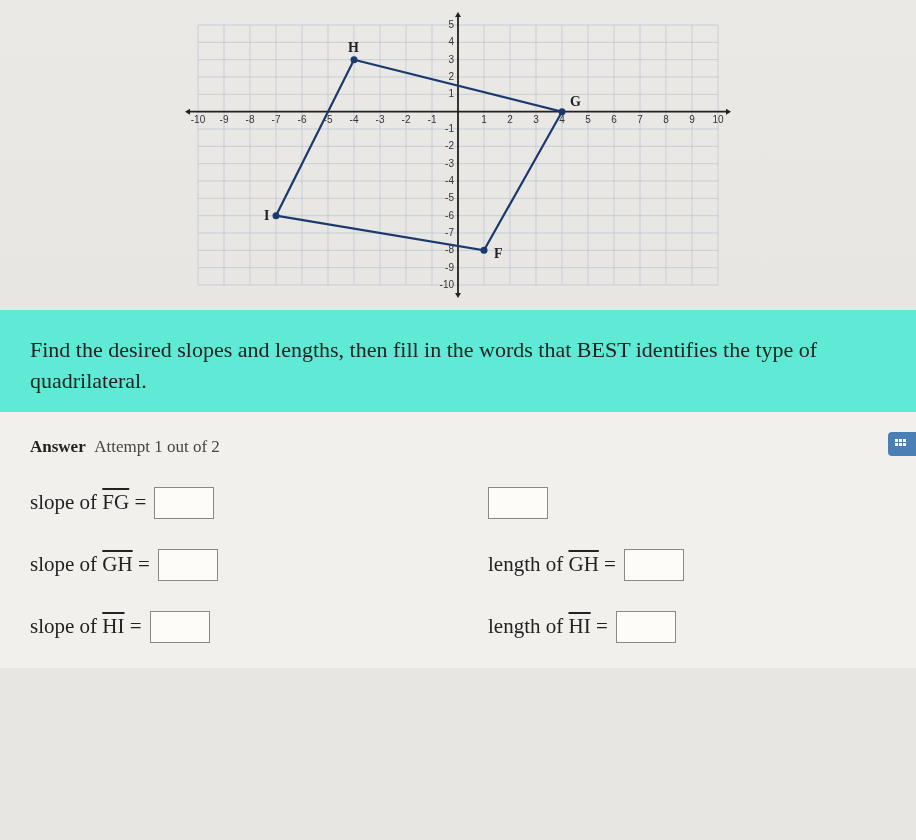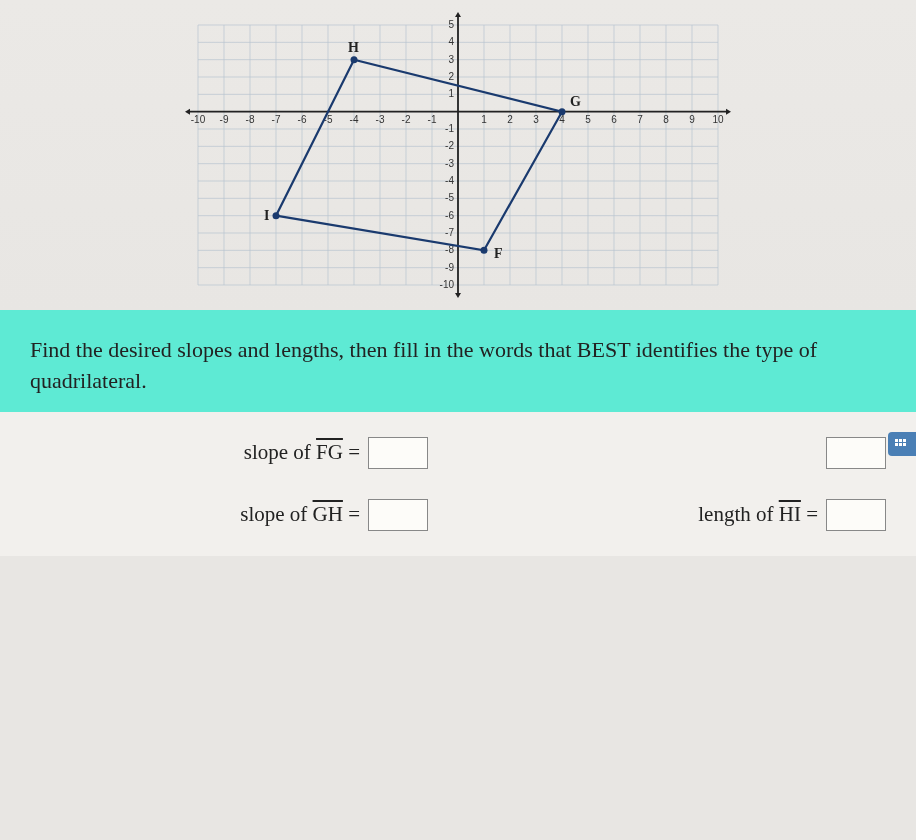--- a/index.html
+++ b/index.html
@@ -45,21 +45,20 @@
       display: grid;
       grid-template-columns: 1fr 1fr;
       gap: 30px 60px;
       font-size: 21px;
       color: #222;
     }
     .answer-row {
       display: flex;
       align-items: center;
       gap: 8px;
-      justify-content: flex-end;
     }
     .overline {
       text-decoration: overline;
     }
     .answer-input {
       width: 60px;
       height: 32px;
       border: 1px solid #888;
       background: #fdfcf9;
       font-size: 18px;
@@ -191,20 +190,23 @@
         <text x="170" y="46.666666666666664" class="pt-label">H</text>
         <circle cx="98" cy="210.66666666666666" r="3.5" fill="#1a3a6e"></circle>
         <text x="86" y="214.66666666666666" class="pt-label">I</text>
       </g>
   </svg>
 </div>
 
 <div class="question-text">Find the desired slopes and lengths, then fill in the words that BEST identifies the type of quadrilateral.</div>
 
 <div class="answer-section">
+  <div class="answer-header">
+    <b>Answer</b>&nbsp;&nbsp;<span>Attempt 1 out of 2</span>
+  </div>
 
   <div class="keypad-btn">
     <svg width="18" height="14" viewBox="0 0 18 14">
       <rect x="0" y="0" width="18" height="14" rx="2" fill="#4a7fb5"></rect>
       <rect x="2" y="2" width="3" height="3" fill="#fff"></rect>
       <rect x="6" y="2" width="3" height="3" fill="#fff"></rect>
       <rect x="10" y="2" width="3" height="3" fill="#fff"></rect>
       <rect x="2" y="6" width="3" height="3" fill="#fff"></rect>
       <rect x="6" y="6" width="3" height="3" fill="#fff"></rect>
       <rect x="10" y="6" width="3" height="3" fill="#fff"></rect>
@@ -217,19 +219,27 @@
       <input class="answer-input" style="">
     </div>
     <div class="answer-row">
       <input class="answer-input" style="">
     </div>
 
     <div class="answer-row">
       <span><span>slope of </span><span class="overline">GH</span> <span>=</span></span>
       <input class="answer-input" style="">
     </div>
-
+    <div class="answer-row">
+      <span><span>length of </span><span class="overline">GH</span> <span>=</span></span>
+      <input class="answer-input" style="">
+    </div>
+
+    <div class="answer-row">
+      <span><span>slope of </span><span class="overline">HI</span> <span>=</span></span>
+      <input class="answer-input" style="">
+    </div>
     <div class="answer-row">
       <span><span>length of </span><span class="overline">HI</span> <span>=</span></span>
       <input class="answer-input" style="">
     </div>
   </div>
 </div>
 
 </body></html>

